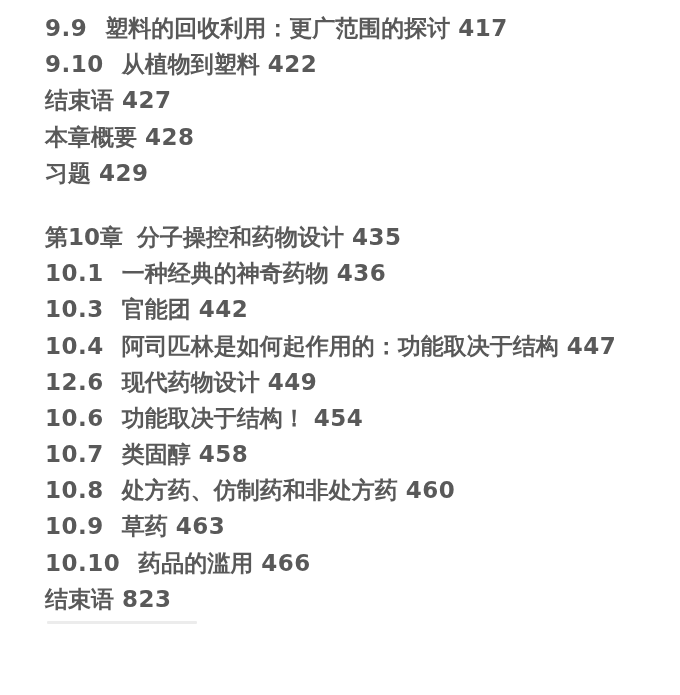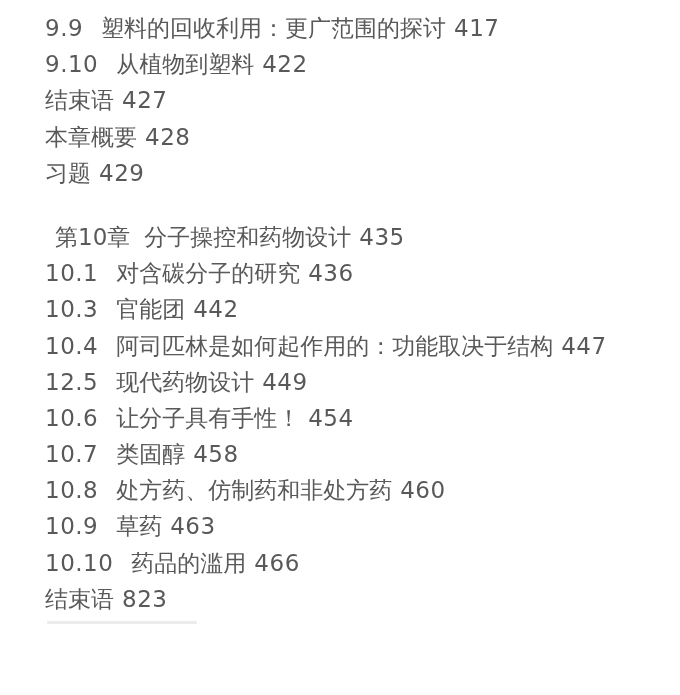--- a/index.html
+++ b/index.html
@@ -19,33 +19,33 @@
     height: 695px;
     padding: 10px 15px 0 45px;
     color: #595959;
     font-size: 23px;
     overflow: hidden;
   }
   .toc-row {
     height: 36.2px;
     line-height: 36.2px;
     white-space: nowrap;
+    font-weight: bold;
   }
   .toc-row.chapter {
     margin-top: 28px;
   }
   .toc-num {
     display: inline-block;
     margin-right: 18px;
     letter-spacing: 0.5px;
   }
   .toc-row.chapter .toc-num {
     margin-right: 14px;
     letter-spacing: 0;
-    margin-left: 10px;
   }
   .toc-num:empty {
     display: none;
   }
   .toc-pagenum {
     margin-left: 8px;
     letter-spacing: 0.5px;
   }
   
   .next-line-cutoff {
@@ -61,25 +61,25 @@
 <body>
 
 <div class="toc-page">
   <div id="toc-list">
       <div class="toc-row section"><span class="toc-num">9.9</span><span class="toc-title">塑料的回收利用：更广范围的探讨</span><span class="toc-pagenum">417</span></div>
       <div class="toc-row section"><span class="toc-num">9.10</span><span class="toc-title">从植物到塑料</span><span class="toc-pagenum">422</span></div>
       <div class="toc-row plain"><span class="toc-title">结束语</span><span class="toc-pagenum">427</span></div>
       <div class="toc-row plain"><span class="toc-title">本章概要</span><span class="toc-pagenum">428</span></div>
       <div class="toc-row plain"><span class="toc-title">习题</span><span class="toc-pagenum">429</span></div>
       <div class="toc-row chapter"><span class="toc-num">第10章</span><span class="toc-title">分子操控和药物设计</span><span class="toc-pagenum">435</span></div>
-      <div class="toc-row section"><span class="toc-num">10.1</span><span class="toc-title">对含碳分子的研究</span><span class="toc-pagenum">436</span></div>
+      <div class="toc-row section"><span class="toc-num">10.1</span><span class="toc-title">一种经典的神奇药物</span><span class="toc-pagenum">436</span></div>
       <div class="toc-row section"><span class="toc-num">10.3</span><span class="toc-title">官能团</span><span class="toc-pagenum">442</span></div>
       <div class="toc-row section"><span class="toc-num">10.4</span><span class="toc-title">阿司匹林是如何起作用的：功能取决于结构</span><span class="toc-pagenum">447</span></div>
-      <div class="toc-row section"><span class="toc-num">12.5</span><span class="toc-title">现代药物设计</span><span class="toc-pagenum">449</span></div>
-      <div class="toc-row section"><span class="toc-num">10.6</span><span class="toc-title">让分子具有手性！</span><span class="toc-pagenum">454</span></div>
+      <div class="toc-row section"><span class="toc-num">12.6</span><span class="toc-title">现代药物设计</span><span class="toc-pagenum">449</span></div>
+      <div class="toc-row section"><span class="toc-num">10.6</span><span class="toc-title">功能取决于结构！</span><span class="toc-pagenum">454</span></div>
       <div class="toc-row section"><span class="toc-num">10.7</span><span class="toc-title">类固醇</span><span class="toc-pagenum">458</span></div>
       <div class="toc-row section"><span class="toc-num">10.8</span><span class="toc-title">处方药、仿制药和非处方药</span><span class="toc-pagenum">460</span></div>
       <div class="toc-row section"><span class="toc-num">10.9</span><span class="toc-title">草药</span><span class="toc-pagenum">463</span></div>
       <div class="toc-row section"><span class="toc-num">10.10</span><span class="toc-title">药品的滥用</span><span class="toc-pagenum">466</span></div>
       <div class="toc-row plain"><span class="toc-title">结束语</span><span class="toc-pagenum">823</span></div>
     </div>
   <div class="next-line-cutoff"></div>
 </div>
 
 </body></html>

